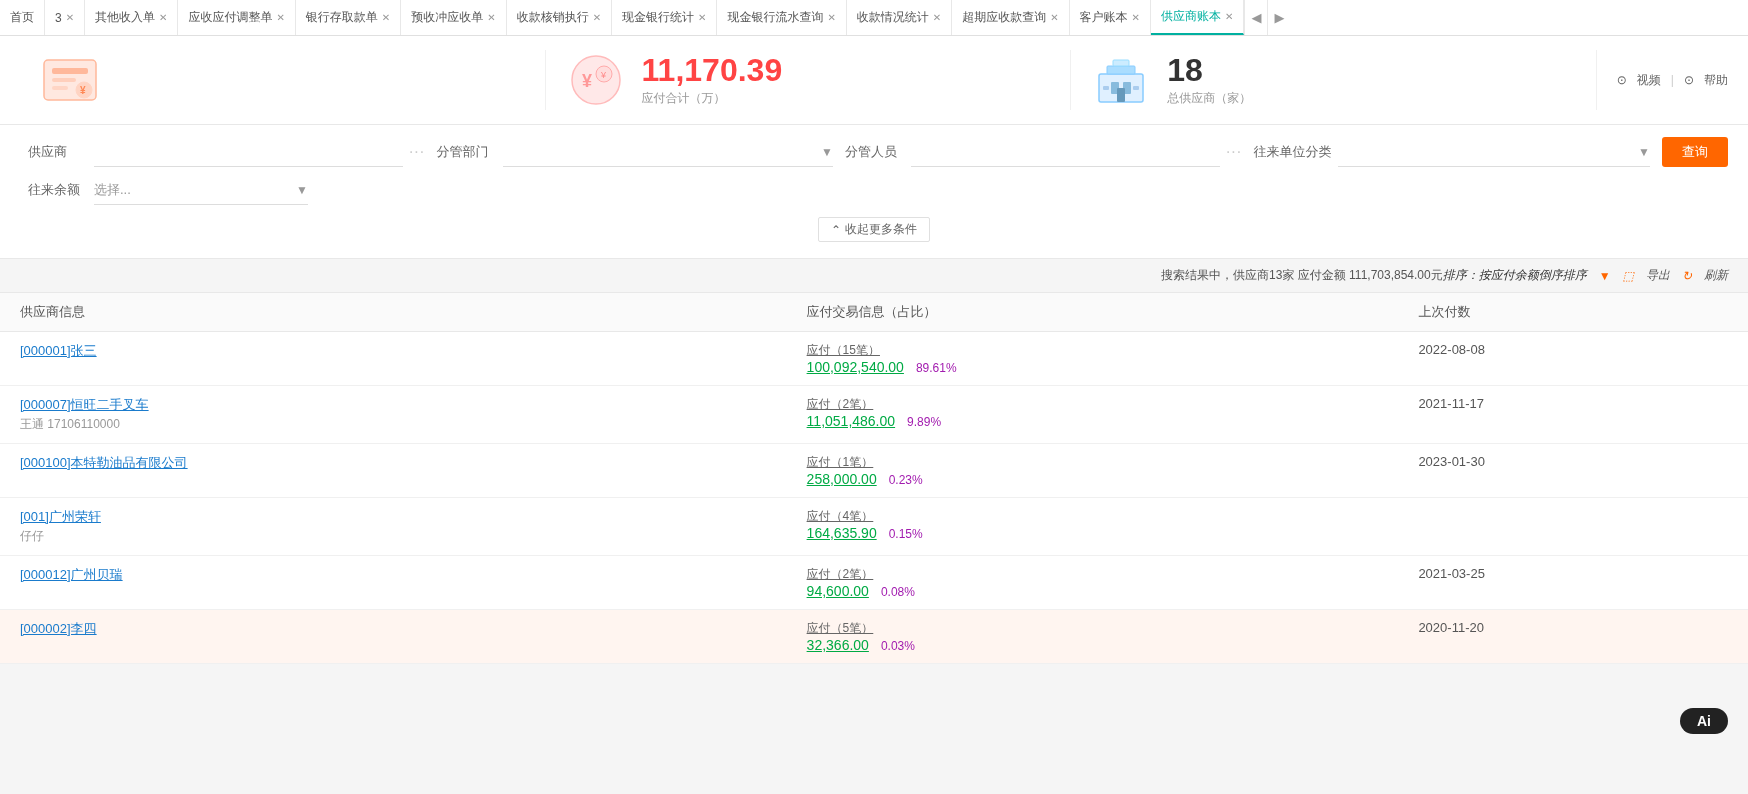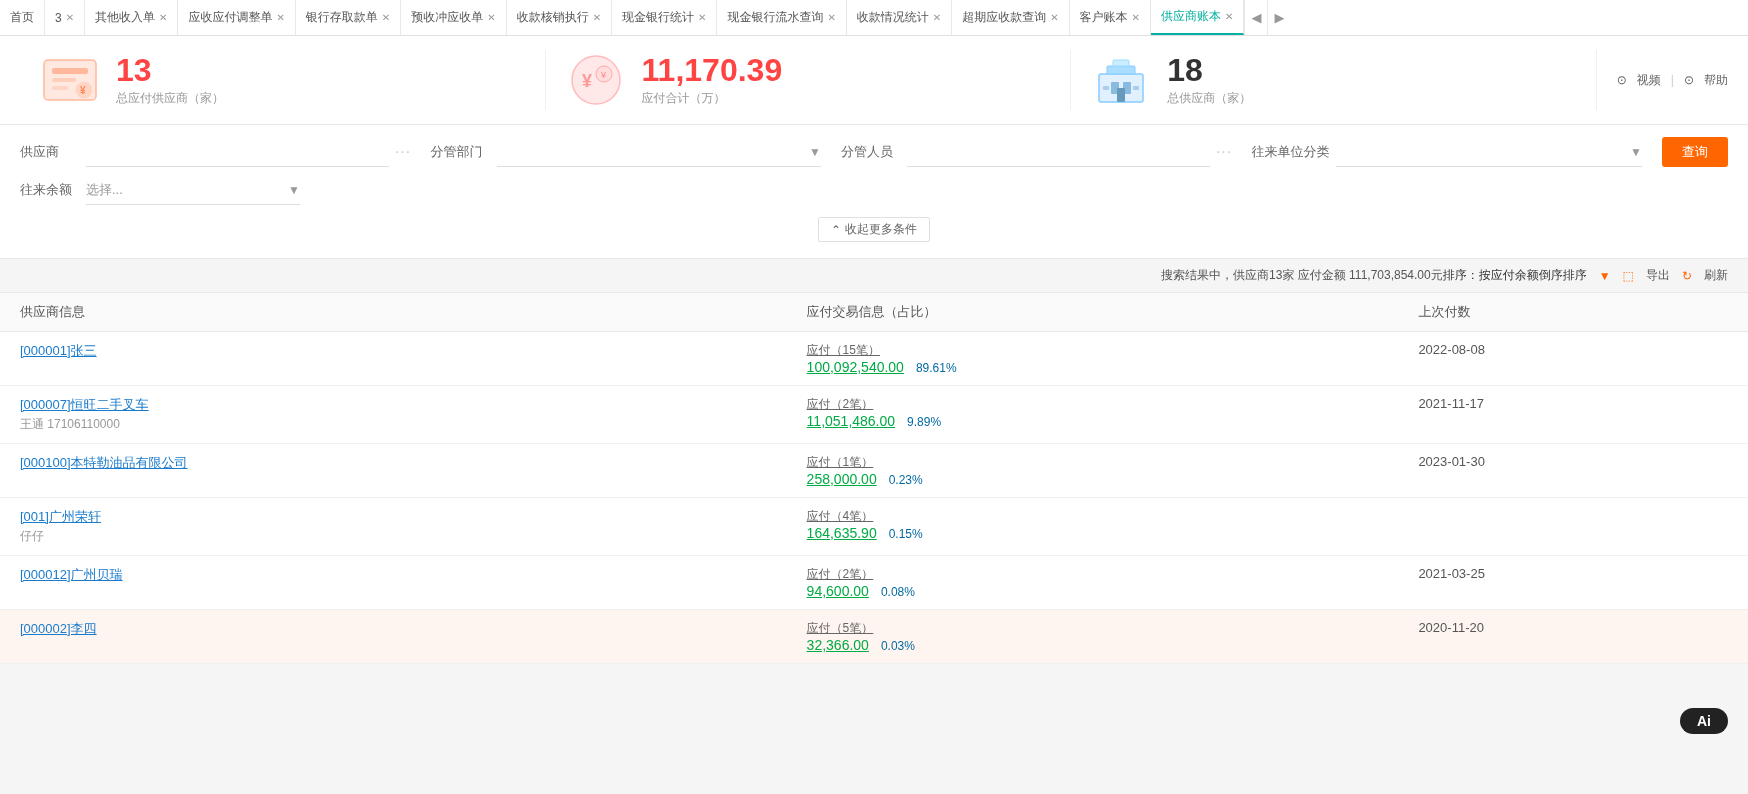--- a/index.html
+++ b/index.html
@@ -94,22 +94,23 @@
     .top-right-links .sep { color: #ccc; }
 
     
     .filter-area {
       background: #fff;
       padding: 12px 20px 8px;
       border-bottom: 1px solid #e8e8e8;
     }
     .filter-row {
       display: flex;
-      gap: 20px;
+      gap: 12px;
       margin-bottom: 8px;
+      margin-left: 8px;
     }
     .filter-item {
       display: flex;
       align-items: center;
       gap: 6px;
       flex: 1;
     }
     .filter-label {
       font-size: 13px;
       color: #666;
@@ -183,21 +184,21 @@
       color: #555;
       border-bottom: 1px solid #e8e8e8;
     }
     .result-actions {
       display: flex;
       align-items: center;
       gap: 12px;
       font-size: 12px;
       color: #555;
     }
-    .result-actions span { cursor: pointer; }
+    .result-actions span { cursor: pointer; font-style: italic; }
     .sort-label { color: #333; }
 
     
     .table-container {
       background: #fff;
       overflow-y: auto;
     }
     .data-table {
       width: 100%;
       border-collapse: collapse;
@@ -241,21 +242,21 @@
     }
     .tx-amount {
       font-size: 14px;
       color: #00aa44;
       font-weight: 500;
       cursor: pointer;
       text-decoration: underline;
     }
     .tx-pct {
       font-size: 12px;
-      color: #0369a1;
+      color: #a21caf;
       margin-left: 12px;
     }
     .tx-row {
       display: flex;
       align-items: baseline;
       gap: 0;
     }
     .last-pay {
       font-size: 13px;
       color: #555;
@@ -328,24 +329,20 @@
   <div class="stat-item">
     <div class="stat-icon">
       <svg viewBox="0 0 56 56" fill="none" xmlns="http://www.w3.org/2000/svg">
         <rect x="2" y="8" width="52" height="40" rx="4" fill="#ffe8e0" stroke="#ffb89a" stroke-width="1.5"></rect>
         <rect x="10" y="16" width="36" height="6" rx="2" fill="#ff8855" opacity="0.5"></rect>
         <rect x="10" y="26" width="24" height="4" rx="2" fill="#ffaa88" opacity="0.4"></rect>
         <rect x="10" y="34" width="16" height="4" rx="2" fill="#ffaa88" opacity="0.3"></rect>
         <circle cx="42" cy="38" r="8" fill="#ff8855" opacity="0.2" stroke="#ff8855" stroke-width="1"></circle>
         <text x="38" y="42" font-size="10" fill="#ff8855" font-weight="bold">¥</text>
       </svg>
-    </div>
-    <div class="stat-text">
-      <div class="stat-number">13</div>
-      <div class="stat-label">总应付供应商（家）</div>
     </div>
   </div>
 
   <div class="stat-item">
     <div class="stat-icon">
       <svg viewBox="0 0 56 56" fill="none" xmlns="http://www.w3.org/2000/svg">
         <circle cx="28" cy="28" r="24" fill="#ffe8e8" stroke="#ffbbbb" stroke-width="1.5"></circle>
         <text x="14" y="35" font-size="18" fill="#ff9999" font-weight="bold">¥</text>
         <circle cx="36" cy="22" r="8" fill="#ffdddd" stroke="#ffaaaa" stroke-width="1"></circle>
         <text x="33" y="26" font-size="9" fill="#ff8888">¥</text>

